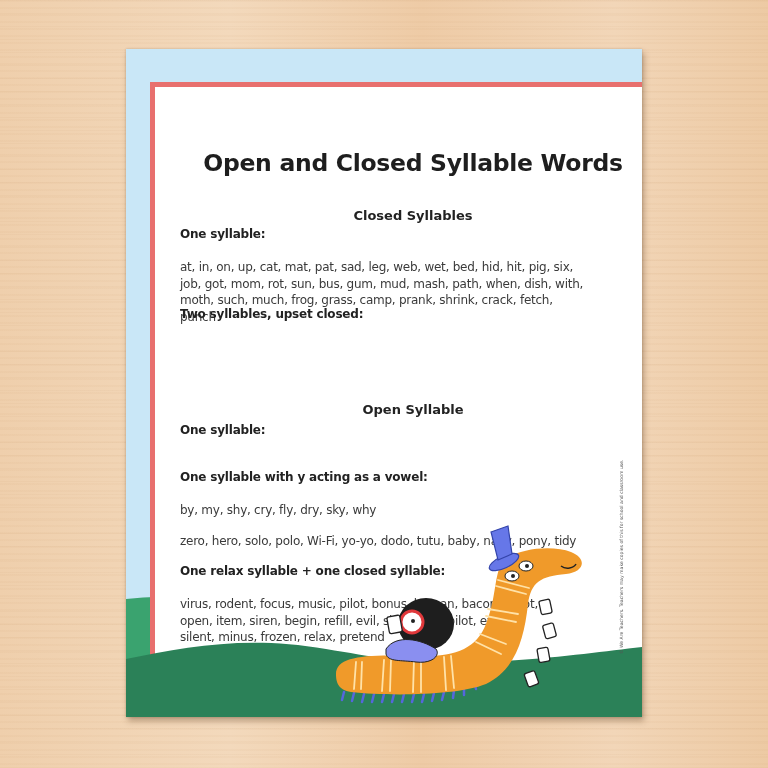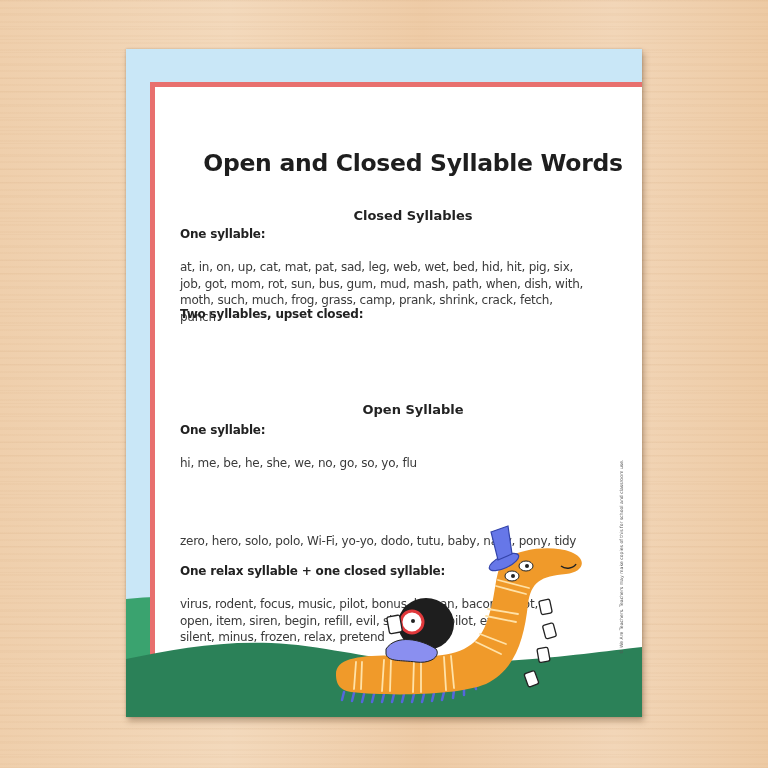--- a/index.html
+++ b/index.html
@@ -105,23 +105,26 @@
     </div>
 
     <div class="group" style="top:220px; left:25px; width:410px;">
       <div class="group-label">Two syllables, upset closed:</div>
     </div>
 
     <div class="section-heading" style="top:315px;">Open Syllable</div>
 
     <div class="group" style="top:336px; left:25px; width:410px;">
       <div class="group-label">One syllable:</div>
-      <div class="group-words">hi, me, be, he, she, we, no, go, so, yo, flu</div>
-    </div>
-
+    </div>
+
+    <div class="group" style="top:383px; left:25px; width:410px;">
+      <div class="group-label">One syllable with y acting as a vowel:</div>
+      <div class="group-words">by, my, shy, cry, fly, dry, sky, why</div>
+    </div>
 
     <div class="group" style="top:429px; left:25px; width:410px;">
       <div class="group-words">zero, hero, solo, polo, Wi-Fi, yo-yo, dodo, tutu, baby, navy, pony, tidy</div>
     </div>
 
     <div class="group" style="top:477px; left:25px; width:370px;">
       <div class="group-label">One relax syllable + one closed syllable:</div>
       <div class="group-words">virus, rodent, focus, music, pilot, bonus, human, bacon, robot, open, item, siren, begin, refill, evil, siren, unit, pilot, even, silent, minus, frozen, relax, pretend</div>
     </div>
   </div>

